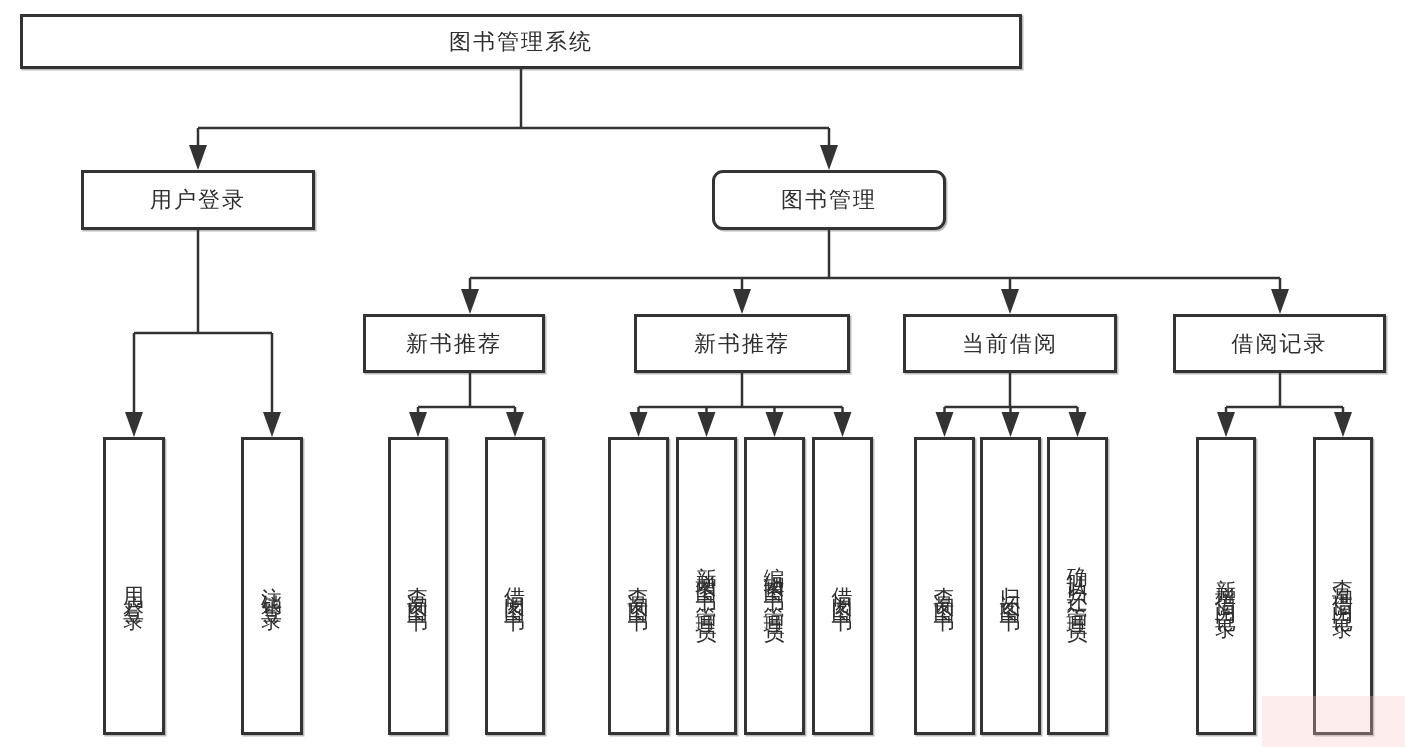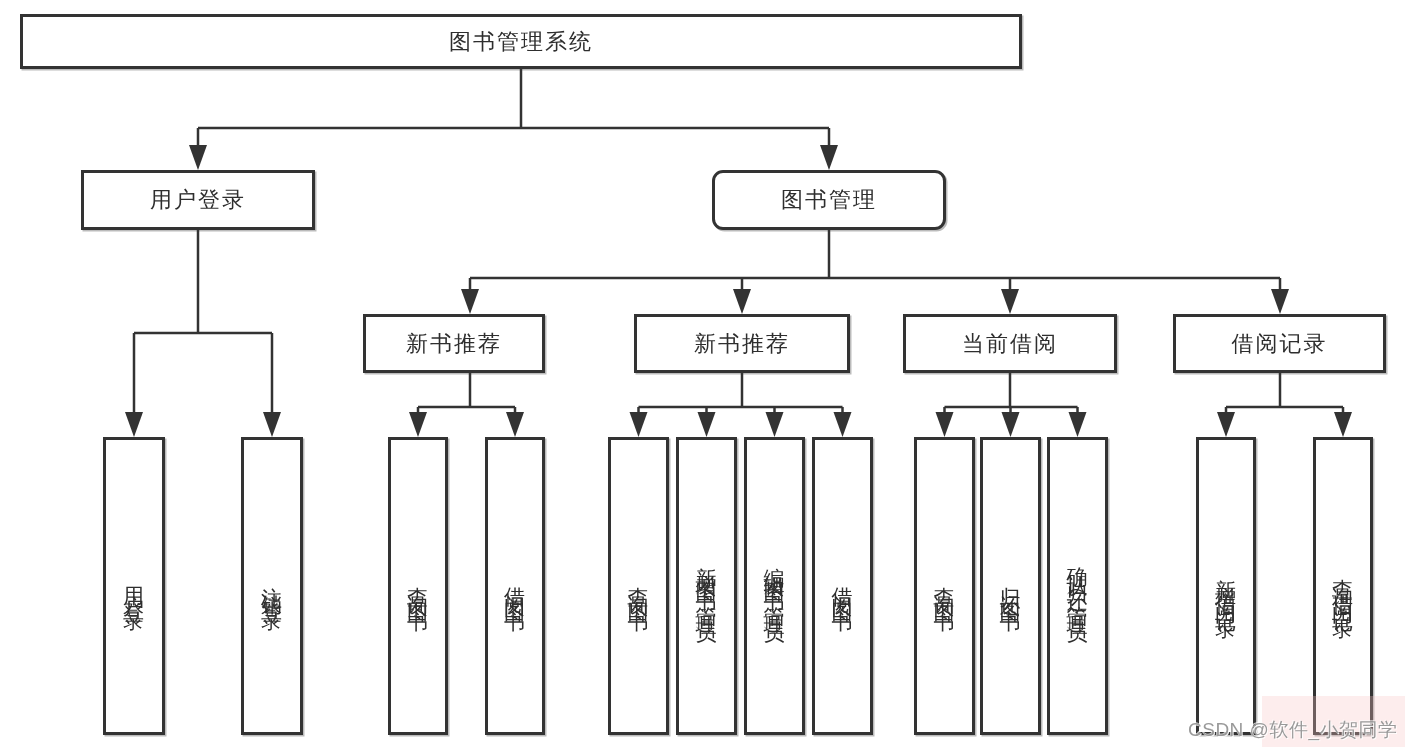--- a/index.html
+++ b/index.html
@@ -225,15 +225,14 @@
   </div>
 
   <div class="node vnode leaf" id="leaf-add-borrow-record">
     <span class="vlabel">新增借阅记录</span>
   </div>
   <div class="node vnode leaf" id="leaf-query-borrow-record">
     <span class="vlabel">查询借阅记录</span>
   </div>
 
   <div id="watermark-tint"></div>
-  <div id="watermark">CSDN @软件_小贺同学</div>
 
 </div>
 
 </body></html>

